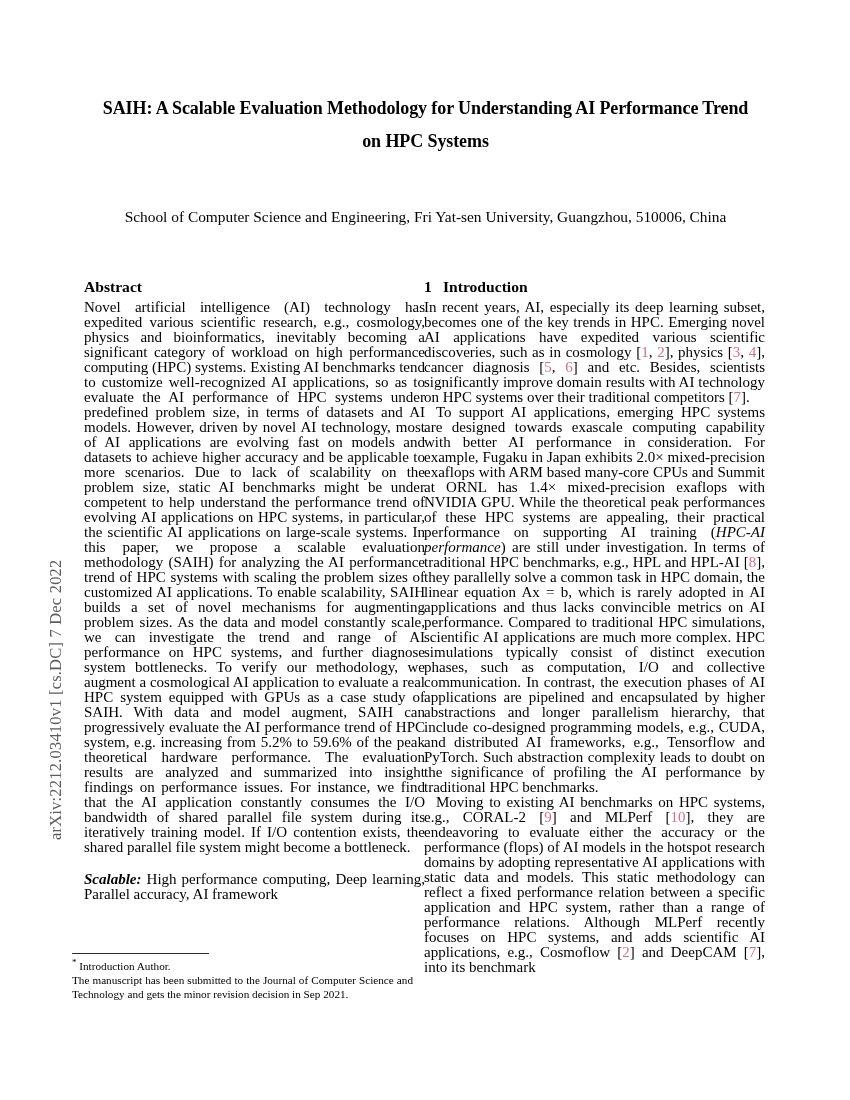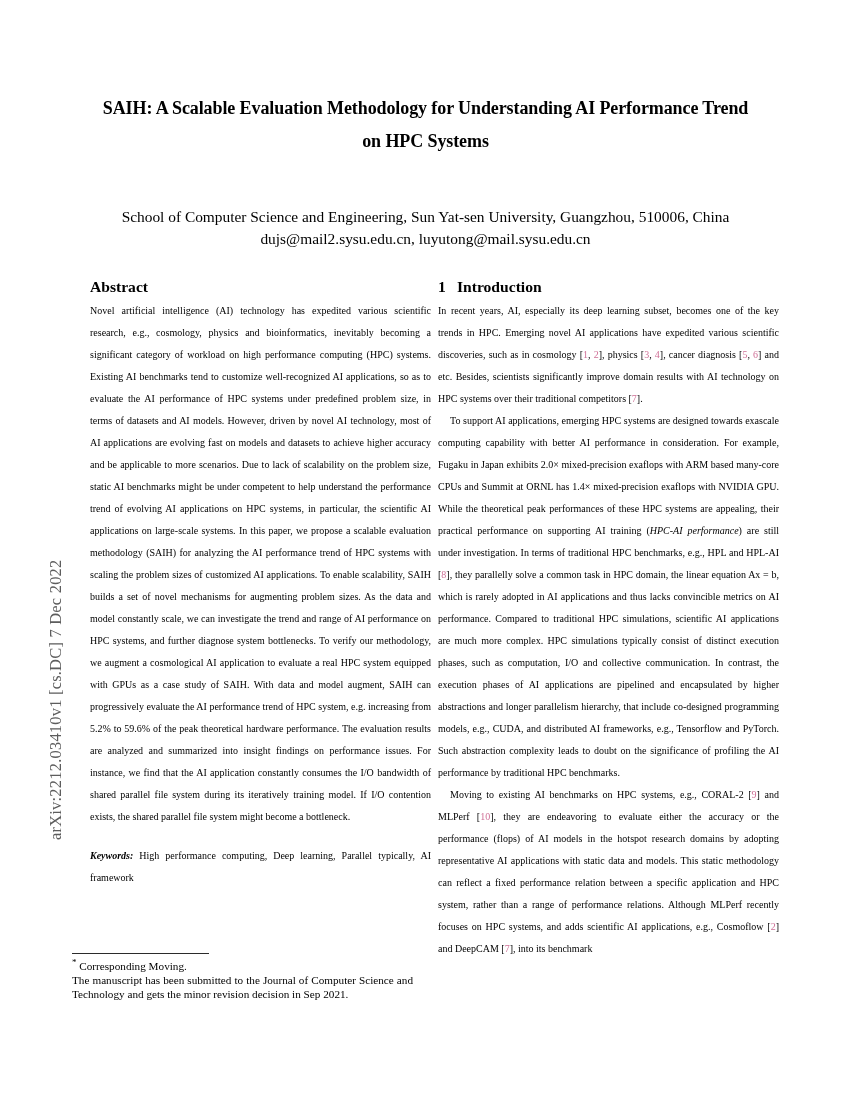--- a/index.html
+++ b/index.html
@@ -88,38 +88,38 @@
     left: 72px;
     top: 277px;
     width: 707px;
     height: 700px;
   }
   .col {
     position: absolute;
     top: 0;
     width: 341px;
   }
-  .col-left  { left: 18px; }
-  .col-right { left: 366px; }
+  .col-left  { left: 12px; }
+  .col-right { left: 352px; }
 
   .sec-head {
     font-weight: bold;
     font-size: 15.6px;
     line-height: 19px;
     margin: 0 0 4px 0;
   }
   .sec-head .secnum {
     display: inline-block;
     min-width: 19px;
   }
 
   p.body {
     margin: 0;
-    font-size: 10px;
-    line-height: 22px;
+    font-size: 15px;
+    line-height: 15px;
     text-align: justify;
     text-justify: inter-word;
     hyphens: manual;
   }
   p.body.indent { text-indent: 12px; }
   p.kw { margin: 17px 0 0 0; }
 
   .cite { color: #cf6f96; }
   .it { font-style: italic; }
   .bi { font-weight: bold; font-style: italic; }
@@ -157,42 +157,41 @@
 
   <div class="arxiv-stamp">
     <span class="stamp-text">arXiv:2212.03410v1  [cs.DC]  7 Dec 2022</span>
   </div>
 
   <div class="title-block">
     <h1 class="paper-title">SAIH: A Scalable Evaluation Methodology for Understanding AI Performance Trend on HPC Systems</h1>
   </div>
 
   <div class="authors-block">
-    <span class="affil-line">School of Computer Science and Engineering, Sun Yat-sen University, Guangzhou, 510006, China</span>
-    <span class="email-line">dujs@mail2.sysu.edu.cn, luyutong@mail.sysu.edu.cn</span>
+    <span class="affil-line">School of Computer Science and Engineering, Fri Yat-sen University, Guangzhou, 510006, China</span>
   </div>
 
   <div class="columns">
 
     <div class="col col-left">
       <div class="sec-head">Abstract</div>
       <p class="body">Novel artificial intelligence (AI) technology has expedited various scientific research, e.g., cosmology, physics and bioinformatics, inevitably becoming a significant category of workload on high performance computing (HPC) systems. Existing AI benchmarks tend to customize well-recognized AI applications, so as to evaluate the AI performance of HPC systems under predefined problem size, in terms of datasets and AI models. However, driven by novel AI technology, most of AI applications are evolving fast on models and datasets to achieve higher accuracy and be applicable to more scenarios. Due to lack of scalability on the problem size, static AI benchmarks might be under competent to help understand the performance trend of evolving AI applications on HPC systems, in particular, the scientific AI applications on large-scale systems. In this paper, we propose a scalable evaluation methodology (SAIH) for analyzing the AI performance trend of HPC systems with scaling the problem sizes of customized AI applications. To enable scalability, SAIH builds a set of novel mechanisms for augmenting problem sizes. As the data and model constantly scale, we can investigate the trend and range of AI performance on HPC systems, and further diagnose system bottlenecks. To verify our methodology, we augment a cosmological AI application to evaluate a real HPC system equipped with GPUs as a case study of SAIH. With data and model augment, SAIH can progressively evaluate the AI performance trend of HPC system, e.g. increasing from 5.2% to 59.6% of the peak theoretical hardware performance. The evaluation results are analyzed and summarized into insight findings on performance issues. For instance, we find that the AI application constantly consumes the I/O bandwidth of shared parallel file system during its iteratively training model. If I/O contention exists, the shared parallel file system might become a bottleneck.</p>
-      <p class="body kw"><span class="bi">Keywords:</span> <span>High performance computing, Deep learning, Parallel typically, AI framework</span></p>
+      <p class="body kw"><span class="bi">Scalable:</span> <span>High performance computing, Deep learning, Parallel accuracy, AI framework</span></p>
     </div>
 
     <div class="col col-right">
       <div class="sec-head"><span class="secnum">1</span><span>Introduction</span></div>
 
       <p class="body"><span>In recent years, AI, especially its deep learning subset, becomes one of the key trends in HPC. Emerging novel AI applications have expedited various scientific discoveries, such as in cosmology [</span><span class="cite">1</span><span>, </span><span class="cite">2</span><span>], physics [</span><span class="cite">3</span><span>, </span><span class="cite">4</span><span>], cancer diagnosis [</span><span class="cite">5</span><span>, </span><span class="cite">6</span><span>] and etc. Besides, scientists significantly improve domain results with AI technology on HPC systems over their traditional competitors [</span><span class="cite">7</span><span>].</span></p>
 
       <p class="body indent"><span>To support AI applications, emerging HPC systems are designed towards exascale computing capability with better AI performance in consideration. For example, Fugaku in Japan exhibits 2.0× mixed-precision exaflops with ARM based many-core CPUs and Summit at ORNL has 1.4× mixed-precision exaflops with NVIDIA GPU. While the theoretical peak performances of these HPC systems are appealing, their practical performance on supporting AI training (</span><span class="it">HPC-AI performance</span><span>) are still under investigation. In terms of traditional HPC benchmarks, e.g., HPL and HPL-AI [</span><span class="cite">8</span><span>], they parallelly solve a common task in HPC domain, the linear equation </span><span class="math">Ax = b</span><span>, which is rarely adopted in AI applications and thus lacks convincible metrics on AI performance. Compared to traditional HPC simulations, scientific AI applications are much more complex. HPC simulations typically consist of distinct execution phases, such as computation, I/O and collective communication. In contrast, the execution phases of AI applications are pipelined and encapsulated by higher abstractions and longer parallelism hierarchy, that include co-designed programming models, e.g., CUDA, and distributed AI frameworks, e.g., Tensorflow and PyTorch. Such abstraction complexity leads to doubt on the significance of profiling the AI performance by traditional HPC benchmarks.</span></p>
 
       <p class="body indent"><span>Moving to existing AI benchmarks on HPC systems, e.g., CORAL-2 [</span><span class="cite">9</span><span>] and MLPerf [</span><span class="cite">10</span><span>], they are endeavoring to evaluate either the accuracy or the performance (flops) of AI models in the hotspot research domains by adopting representative AI applications with static data and models. This static methodology can reflect a fixed performance relation between a specific application and HPC system, rather than a range of performance relations. Although MLPerf recently focuses on HPC systems, and adds scientific AI applications, e.g., Cosmoflow [</span><span class="cite">2</span><span>] and DeepCAM [</span><span class="cite">7</span><span>], into its benchmark</span></p>
     </div>
   </div>
 
   <div class="footnote">
     <div class="footnote-rule"></div>
-    <p><span class="fn-star">*</span><span> Corresponding Moving.</span></p>
+    <p><span class="fn-star">*</span><span> Introduction Author.</span></p>
     <p>The manuscript has been submitted to the Journal of Computer Science and Technology and gets the minor revision decision in Sep 2021.</p>
   </div>
 
 </div>
 
 </body></html>

